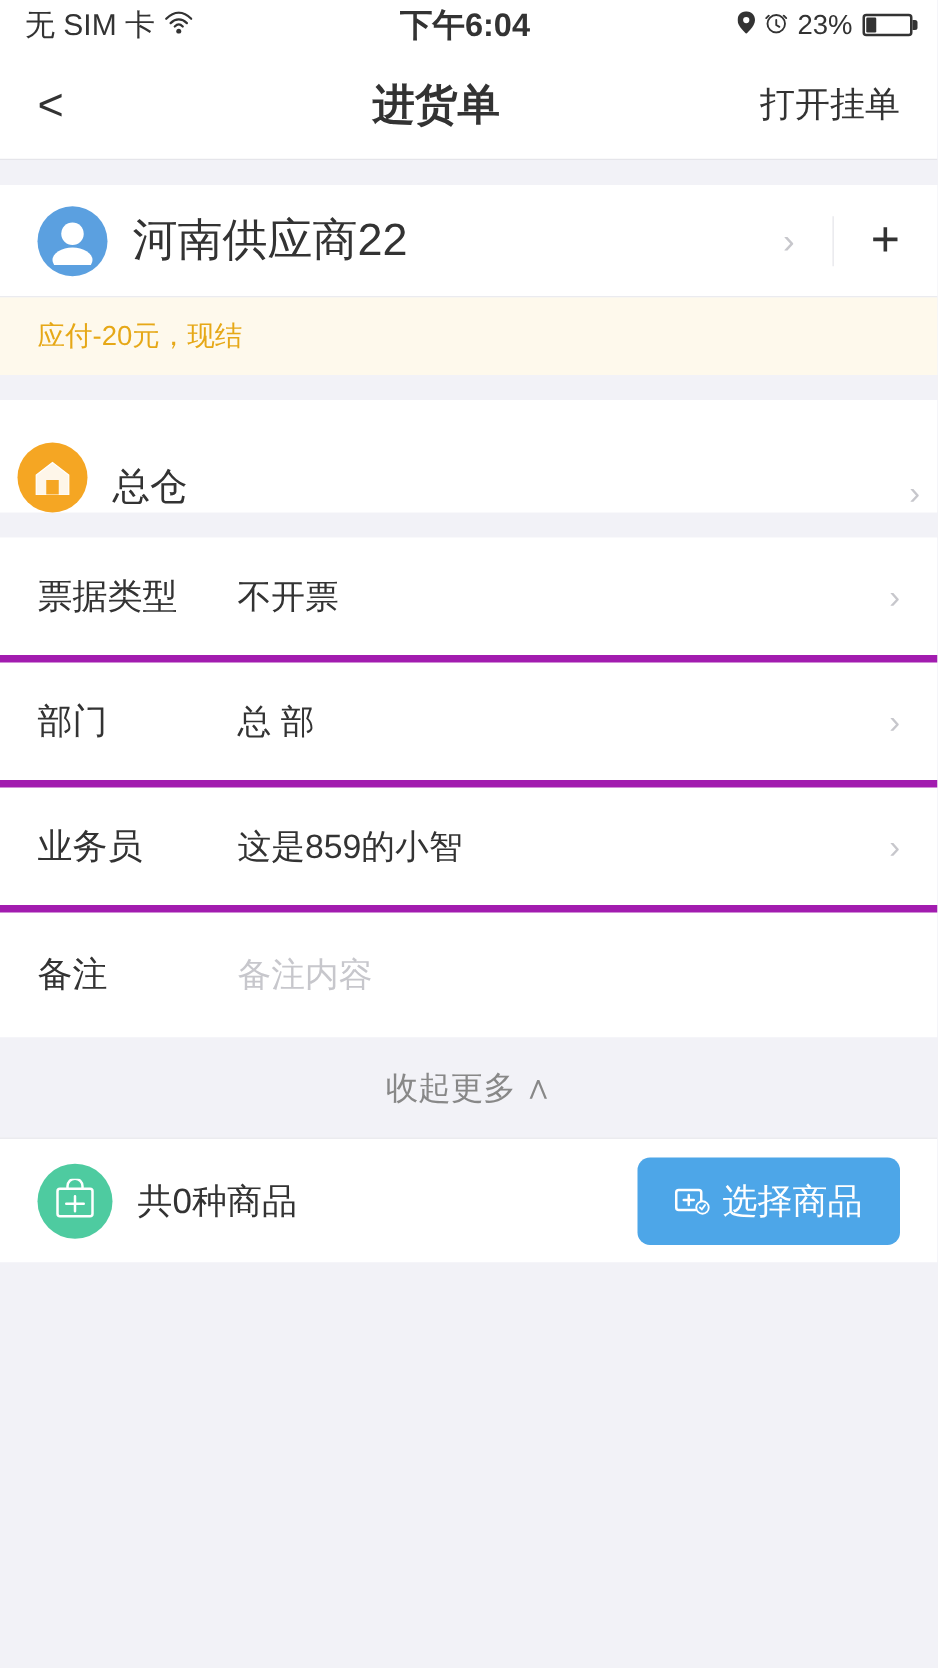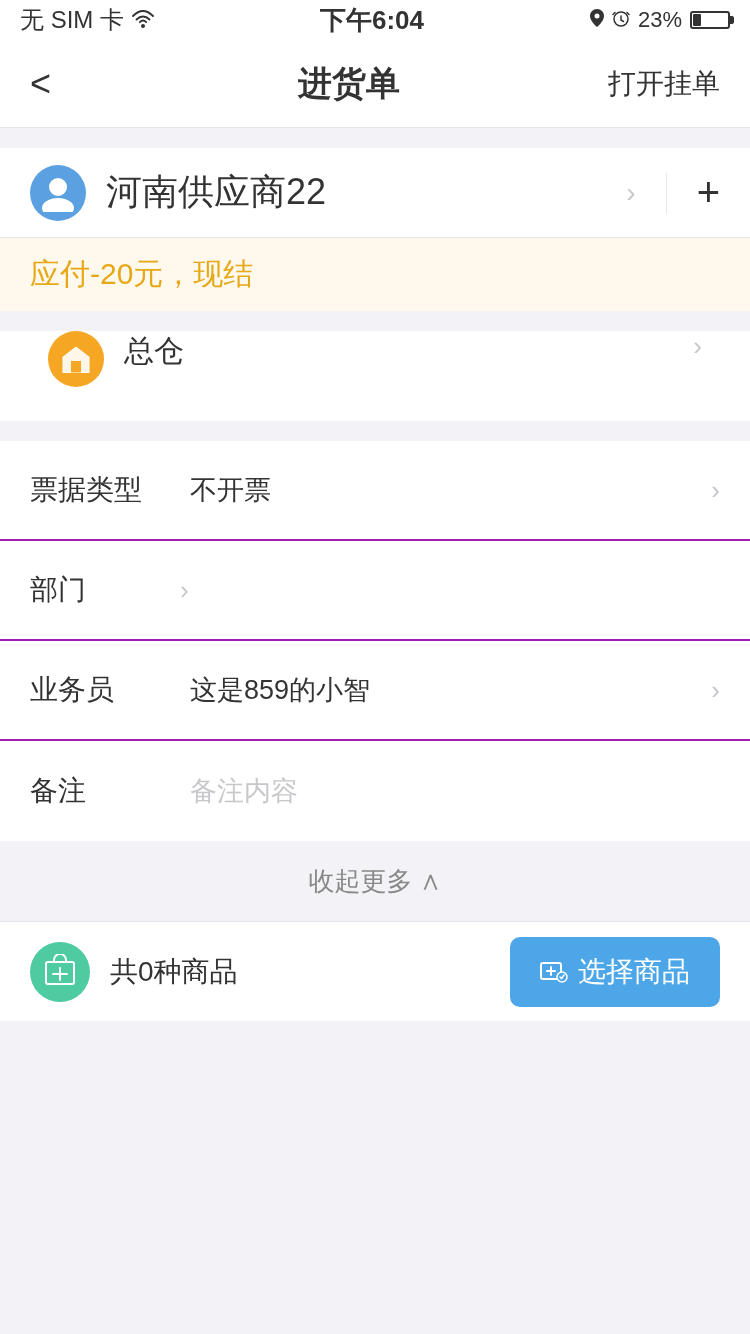--- a/index.html
+++ b/index.html
@@ -136,30 +136,30 @@
       width: 1px;
       height: 40px;
       background: #e5e5ea;
       margin-right: 30px;
     }
 
     
     .notice-banner {
       background: #fef9ec;
       padding: 16px 30px;
-      font-size: 30px;
+      font-size: 22px;
       color: #e6a817;
     }
 
     
     .warehouse-row {
       background: #fff;
       display: flex;
-      align-items: flex-start;
-      padding: 0 48px;
+      align-items: flex-end;
+      padding: 0 14px;
       height: 90px;
       margin-top: 20px;
       border-bottom: none;
     }
     .warehouse-icon-wrap {
       width: 56px;
       height: 56px;
       border-radius: 50%;
       background: #f5a623;
       display: flex;
@@ -181,21 +181,21 @@
     
     .form-section {
       background: #fff;
       margin-top: 20px;
     }
     .form-row {
       display: flex;
       align-items: center;
       padding: 0 30px;
       height: 100px;
-      border-bottom: 2px solid #a21caf;
+      border-bottom: 6px solid #a21caf;
     }
     .form-row:last-child {
       border-bottom: none;
     }
     .form-label {
       font-size: 28px;
       color: #333;
       width: 140px;
       flex-shrink: 0;
     }
@@ -353,20 +353,21 @@
 </div>
 
 <div class="form-section">
   <div class="form-row">
     <span class="form-label">票据类型</span>
     <span class="form-value">不开票</span>
     <span class="form-chevron">›</span>
   </div>
   <div class="form-row">
     <span class="form-label">部门</span>
+    <span class="form-value">总 部</span>
     <span class="form-chevron">›</span>
   </div>
   <div class="form-row">
     <span class="form-label">业务员</span>
     <span class="form-value">这是859的小智</span>
     <span class="form-chevron">›</span>
   </div>
   <div class="form-row">
     <span class="form-label">备注</span>
     <span class="form-value placeholder">备注内容</span>

